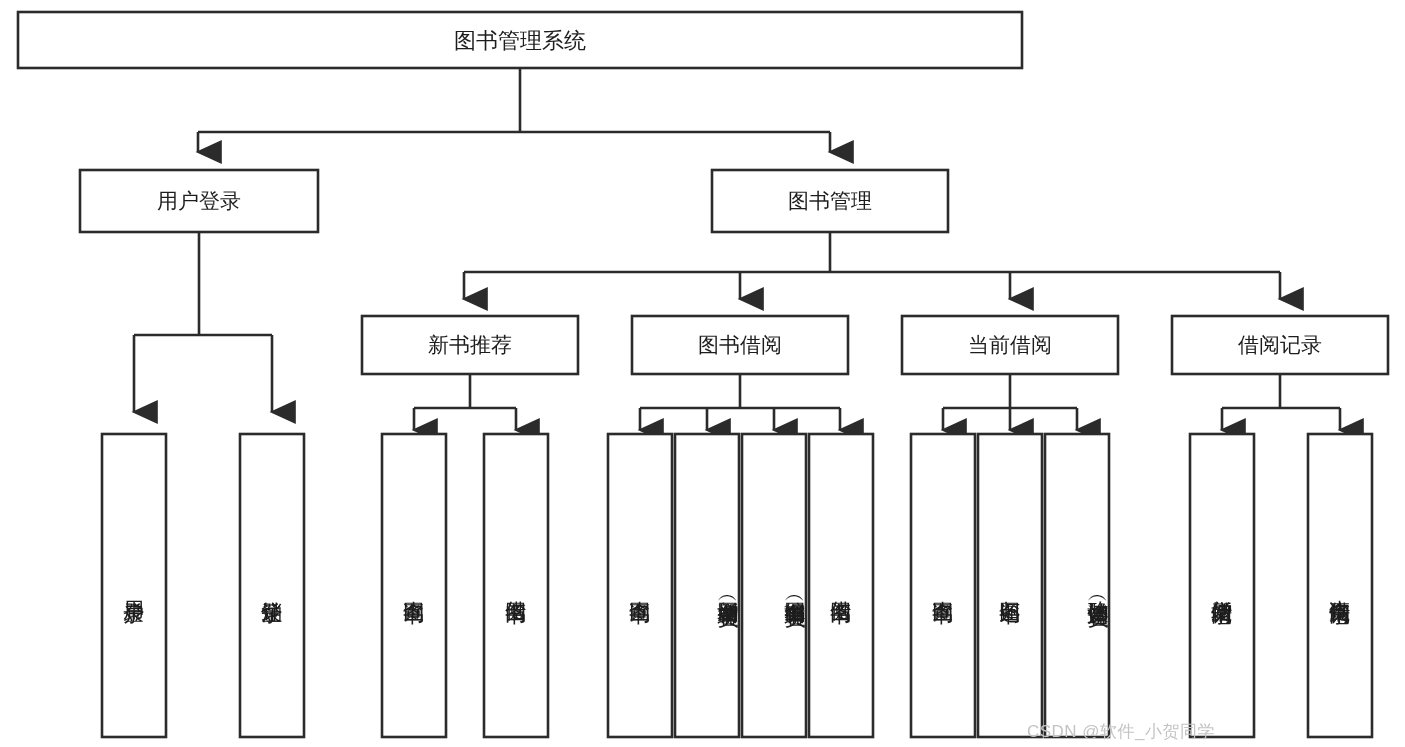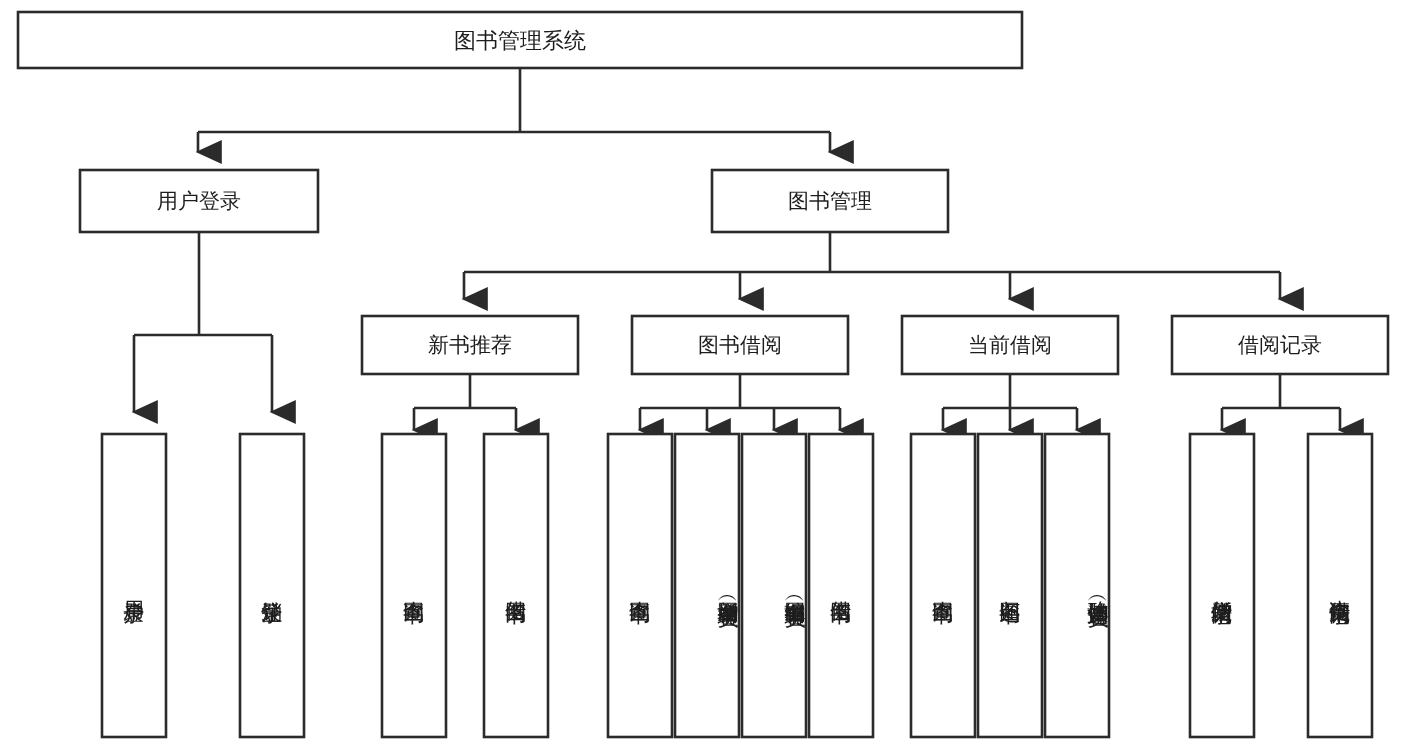--- a/index.html
+++ b/index.html
@@ -187,14 +187,15 @@
   <div class="leaf-label" style="left:742px; top:440px; width:64px; height:297px; align-items:flex-start;">编辑图书（管理员）</div>
   <div class="leaf-label" style="left:809px; top:434px; width:64px; height:303px;">借阅图书</div>
 
   <div class="leaf-label" style="left:911px; top:434px; width:64px; height:303px;">查询图书</div>
   <div class="leaf-label" style="left:978px; top:434px; width:64px; height:303px;">归还图书</div>
   <div class="leaf-label" style="left:1045px; top:440px; width:64px; height:297px; align-items:flex-start;">确认归还（管理员）</div>
 
   <div class="leaf-label" style="left:1190px; top:434px; width:64px; height:303px;">新增借阅记录</div>
   <div class="leaf-label" style="left:1308px; top:434px; width:64px; height:303px;">查询借阅记录</div>
 
+  <div class="watermark">CSDN @软件_小贺同学</div>
 
 </div>
 
 </body></html>

